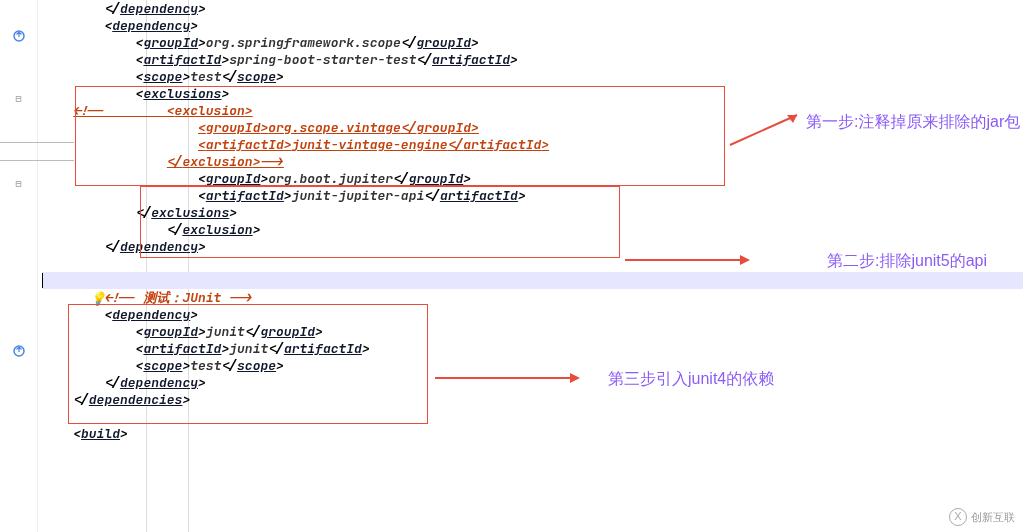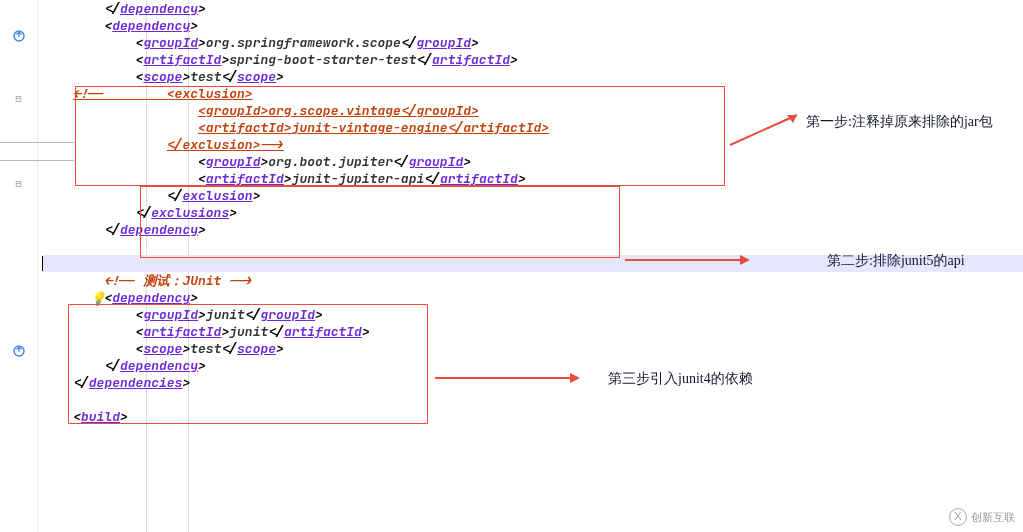--- a/index.html
+++ b/index.html
@@ -5,31 +5,31 @@
 *{margin:0;padding:0;box-sizing:border-box}
 body{font-family:"JetBrains Mono","Consolas","Monaco",monospace;font-size:13px;background:#fff;color:#333;line-height:17px;width:1023px;height:532px;overflow:hidden;position:relative}
 .editor{display:flex;height:100%}
 .gutter{width:38px;background:#fff;flex:0 0 38px;position:relative;border-right:1px solid #eee}
 .gi{position:absolute;left:50%;transform:translateX(-50%);font-size:12px}
 .override{color:#4a86e8}
 .fold{color:#999;font-size:10px}
 .code{flex:1;padding-left:4px;position:relative;font-style:italic;font-weight:bold}
 .line{height:17px;white-space:pre;position:relative}
 .t-bracket{color:#000;font-weight:bold}
-.t-tag{color:#6d28d9;text-decoration:underline;font-style:italic;font-weight:bold}
+.t-tag{color:#0f172a;text-decoration:underline;font-style:italic;font-weight:bold}
 .t-text{color:#333;font-style:italic}
 .t-comment{color:#c2410c;text-decoration:underline;font-weight:bold}
 .highlight-line{background:#e6e6ff}
 .caret-line{height:17px}
 .caret-line::before{content:"";position:absolute;left:0;top:1px;width:1px;height:15px;background:#000}
 .box{position:absolute;border:1.5px solid #e74c3c;pointer-events:none}
 .arrow{position:absolute;pointer-events:none}
 .arrow-line{stroke:#e74c3c;stroke-width:2;fill:none}
 .arrow-head{fill:#e74c3c}
-.anno{position:absolute;color:#0f172a;font-size:14px;font-family:Liberation Serif, serif;font-style:normal;font-weight:normal}
+.anno{position:absolute;color:#8b5cf6;font-size:16px;font-family:Liberation Sans, sans-serif;font-style:normal;font-weight:normal}
 .guide{position:absolute;left:0;top:0;width:1px;background:#ddd;height:100%}
 .bulb{position:absolute;left:52px;font-size:13px}
 .watermark{position:absolute;right:8px;bottom:6px;font-size:11px;color:#999;font-family:sans-serif;display:flex;align-items:center;gap:4px;font-style:normal;font-weight:normal}
 .wm-circle{display:inline-block;width:18px;height:18px;border:1.5px solid #aaa;border-radius:50%;text-align:center;line-height:15px;font-size:11px;color:#aaa}
 .hline{position:absolute;height:1px;background:#bbb;left:0}
 </style>
 </head>
 <body>
 
 <div class="editor">
@@ -52,28 +52,29 @@
 
   <div class="code">
     <div class="guide" style="left:108px"></div>
     <div class="guide" style="left:150px"></div>
 
     <div class="line">        <span class="t-bracket">&lt;/</span><span class="t-tag">dependency</span><span class="t-bracket">&gt;</span></div>
     <div class="line">        <span class="t-bracket">&lt;</span><span class="t-tag">dependency</span><span class="t-bracket">&gt;</span></div>
     <div class="line">            <span class="t-bracket">&lt;</span><span class="t-tag">groupId</span><span class="t-bracket">&gt;</span><span class="t-text">org.springframework.scope</span><span class="t-bracket">&lt;/</span><span class="t-tag">groupId</span><span class="t-bracket">&gt;</span></div>
     <div class="line">            <span class="t-bracket">&lt;</span><span class="t-tag">artifactId</span><span class="t-bracket">&gt;</span><span class="t-text">spring-boot-starter-test</span><span class="t-bracket">&lt;/</span><span class="t-tag">artifactId</span><span class="t-bracket">&gt;</span></div>
     <div class="line">            <span class="t-bracket">&lt;</span><span class="t-tag">scope</span><span class="t-bracket">&gt;</span><span class="t-text">test</span><span class="t-bracket">&lt;/</span><span class="t-tag">scope</span><span class="t-bracket">&gt;</span></div>
+    <div class="line">            <span class="t-bracket">&lt;</span><span class="t-tag">exclusions</span><span class="t-bracket">&gt;</span></div>
     <div class="line">    <span class="t-comment">&lt;!--        &lt;<span>exclusion</span>&gt;</span></div>
     <div class="line">                    <span class="t-comment">&lt;<span>groupId</span>&gt;<span>org.scope.vintage</span>&lt;/<span>groupId</span>&gt;</span></div>
     <div class="line">                    <span class="t-comment">&lt;<span>artifactId</span>&gt;<span>junit-vintage-engine</span>&lt;/<span>artifactId</span>&gt;</span></div>
     <div class="line">                <span class="t-comment">&lt;/<span>exclusion</span>&gt;--&gt;</span></div>
     <div class="line">                    <span class="t-bracket">&lt;</span><span class="t-tag">groupId</span><span class="t-bracket">&gt;</span><span class="t-text">org.boot.jupiter</span><span class="t-bracket">&lt;/</span><span class="t-tag">groupId</span><span class="t-bracket">&gt;</span></div>
     <div class="line">                    <span class="t-bracket">&lt;</span><span class="t-tag">artifactId</span><span class="t-bracket">&gt;</span><span class="t-text">junit-jupiter-api</span><span class="t-bracket">&lt;/</span><span class="t-tag">artifactId</span><span class="t-bracket">&gt;</span></div>
+    <div class="line">            <span class="t-bracket">&lt;/</span><span class="t-tag">exclusions</span><span class="t-bracket">&gt;</span></div>
     <div class="line">                <span class="t-bracket">&lt;/</span><span class="t-tag">exclusion</span><span class="t-bracket">&gt;</span></div>
-    <div class="line">            <span class="t-bracket">&lt;/</span><span class="t-tag">exclusions</span><span class="t-bracket">&gt;</span></div>
     <div class="line">        <span class="t-bracket">&lt;/</span><span class="t-tag">dependency</span><span class="t-bracket">&gt;</span></div>
     <div class="line"></div>
     <div class="line highlight-line caret-line"></div>
     <div class="line">        <span class="t-comment" style="text-decoration:none">&lt;!-- 测试：JUnit --&gt;</span></div>
     <div class="line">        <span class="t-bracket">&lt;</span><span class="t-tag">dependency</span><span class="t-bracket">&gt;</span></div>
     <div class="line">            <span class="t-bracket">&lt;</span><span class="t-tag">groupId</span><span class="t-bracket">&gt;</span><span class="t-text">junit</span><span class="t-bracket">&lt;/</span><span class="t-tag">groupId</span><span class="t-bracket">&gt;</span></div>
     <div class="line">            <span class="t-bracket">&lt;</span><span class="t-tag">artifactId</span><span class="t-bracket">&gt;</span><span class="t-text">junit</span><span class="t-bracket">&lt;/</span><span class="t-tag">artifactId</span><span class="t-bracket">&gt;</span></div>
     <div class="line">            <span class="t-bracket">&lt;</span><span class="t-tag">scope</span><span class="t-bracket">&gt;</span><span class="t-text">test</span><span class="t-bracket">&lt;/</span><span class="t-tag">scope</span><span class="t-bracket">&gt;</span></div>
     <div class="line">        <span class="t-bracket">&lt;/</span><span class="t-tag">dependency</span><span class="t-bracket">&gt;</span></div>
     <div class="line">    <span class="t-bracket">&lt;/</span><span class="t-tag">dependencies</span><span class="t-bracket">&gt;</span></div>

